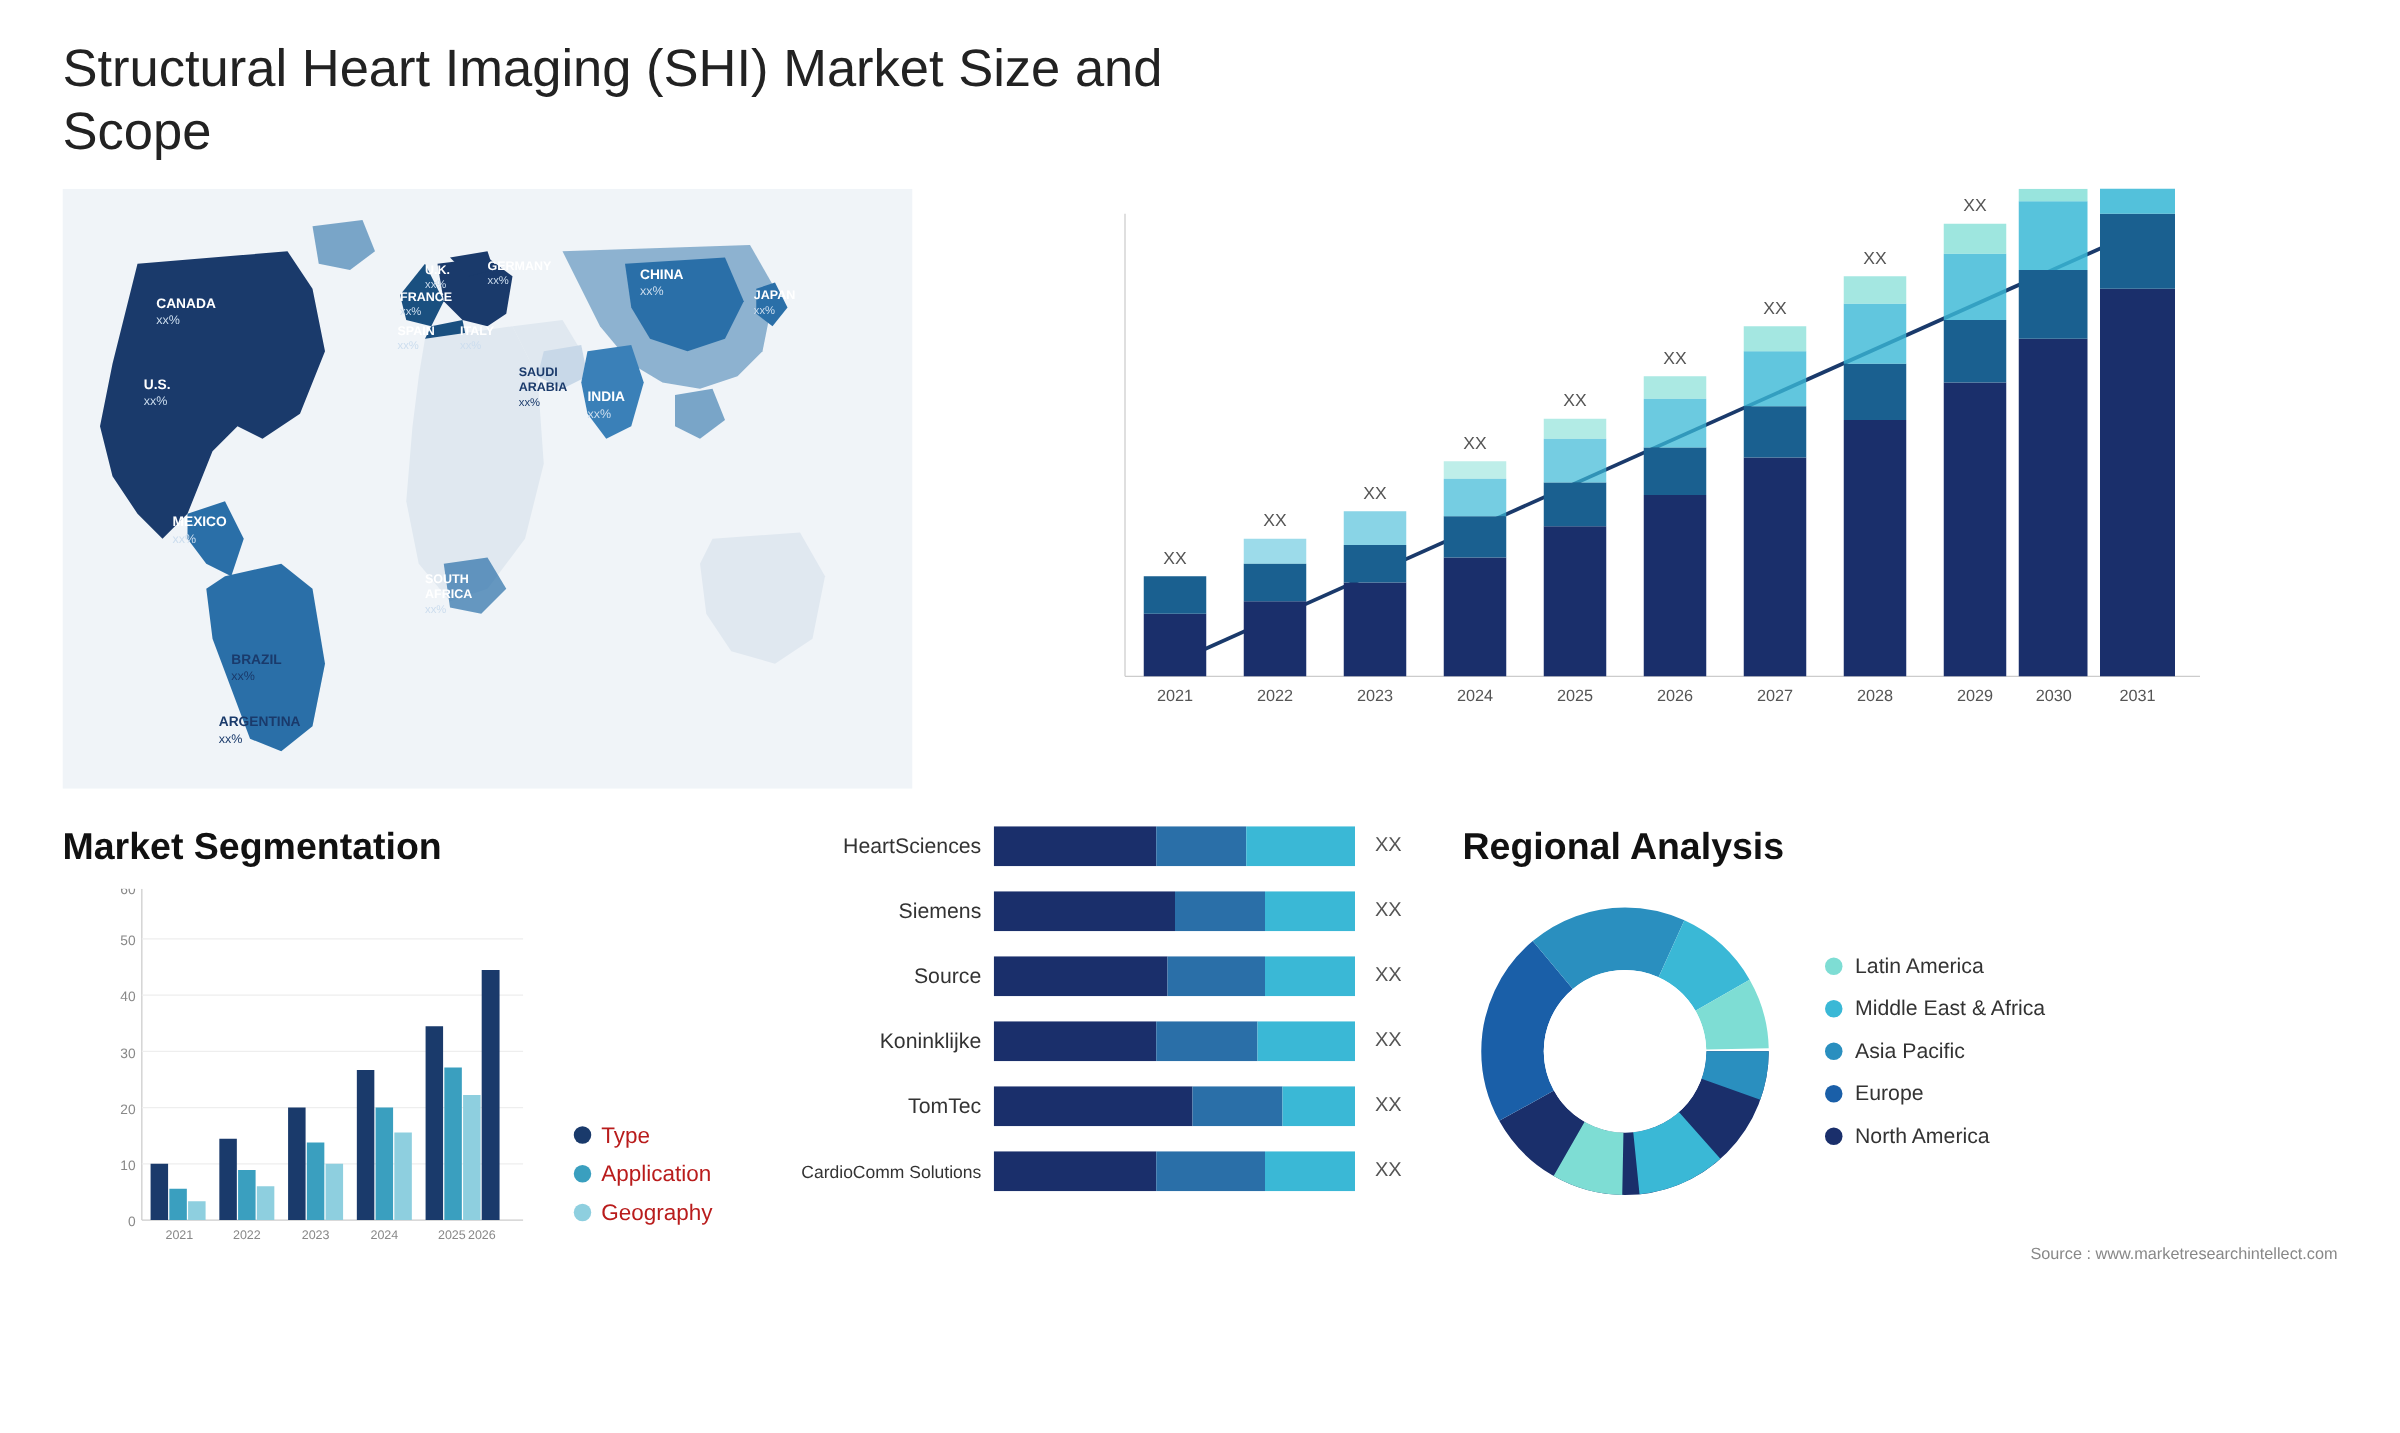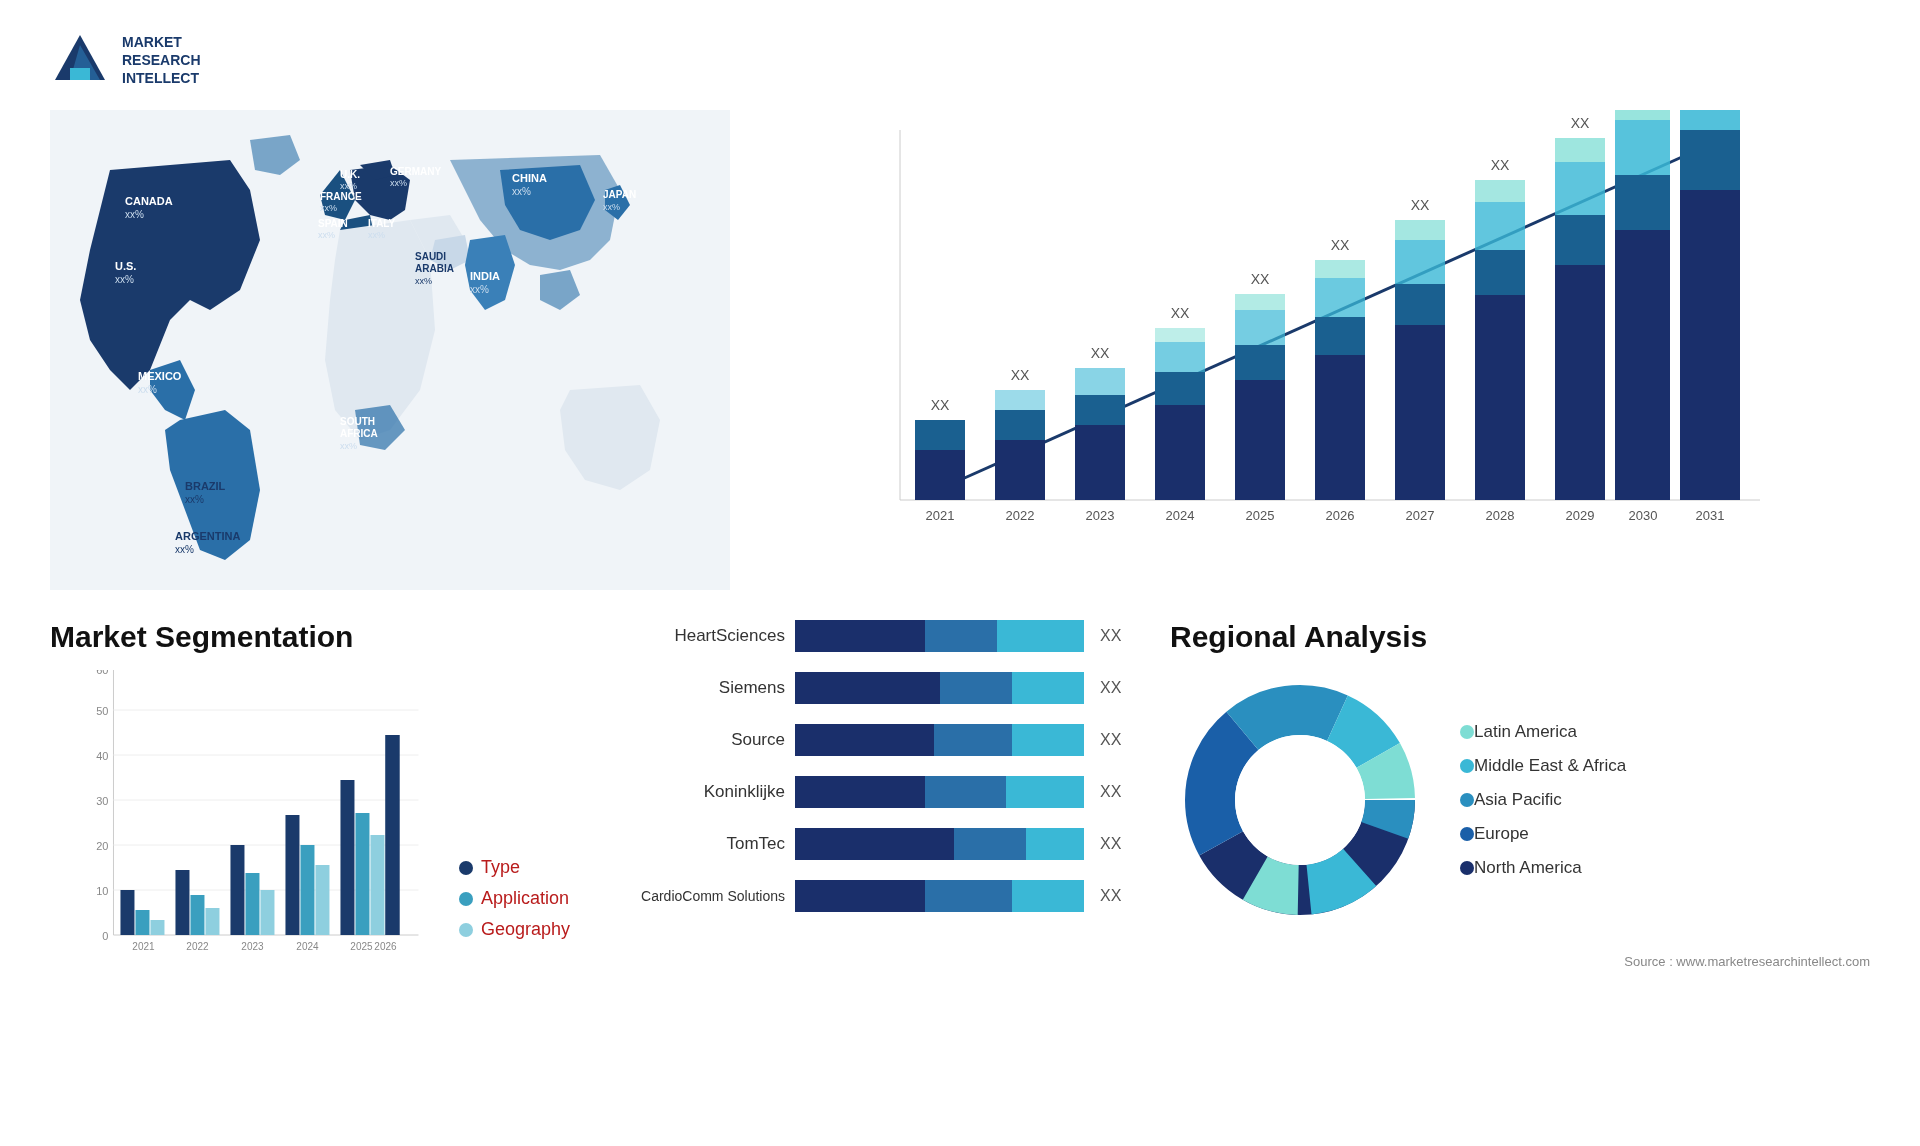--- a/index.html
+++ b/index.html
@@ -178,21 +178,21 @@
       flex-shrink: 0;
     }
     .regional-legend {
       display: flex;
       flex-direction: column;
       gap: 14px;
     }
     .reg-legend-item {
       display: flex;
       align-items: center;
-      gap: 0;
+      gap: 10px;
       font-size: 17px;
       color: #333;
     }
     .reg-dot {
       width: 14px;
       height: 14px;
       border-radius: 50%;
       flex-shrink: 0;
     }
 
@@ -214,32 +214,21 @@
       width: 100%;
       height: 100%;
     }
   </style>
 </head>
 <body>
 
 <div class="page-container">
 
   <div class="header">
-    <div class="logo-area">
-      <svg class="logo-icon" viewBox="0 0 60 60">
-        <polygon points="30,5 55,50 5,50" fill="#1a3a6b"></polygon>
-        <polygon points="30,15 50,50 20,50" fill="#2a6fa8" opacity="0.7"></polygon>
-        <rect x="20" y="38" width="20" height="12" fill="#3ab8d6"></rect>
-      </svg>
-      <div class="logo-text">
-        <div>MARKET</div>
-        <div>RESEARCH</div>
-        <div>INTELLECT</div>
-      </div>
-    </div>
+    <h1 class="main-title">Structural Heart Imaging (SHI) Market Size and Scope</h1>
   </div>
 
   <div class="top-section">
 
     <div class="map-container">
       <svg class="map-svg-area" viewBox="0 0 680 480">
 
         <rect width="680" height="480" fill="#f0f4f8"></rect>
 
         <path d="M60,60 L180,50 L200,80 L210,130 L190,180 L160,200 L140,190 L120,210 L100,260 L80,280 L60,260 L40,230 L30,190 L40,140 L50,100 Z" fill="#1a3a6b"></path>

